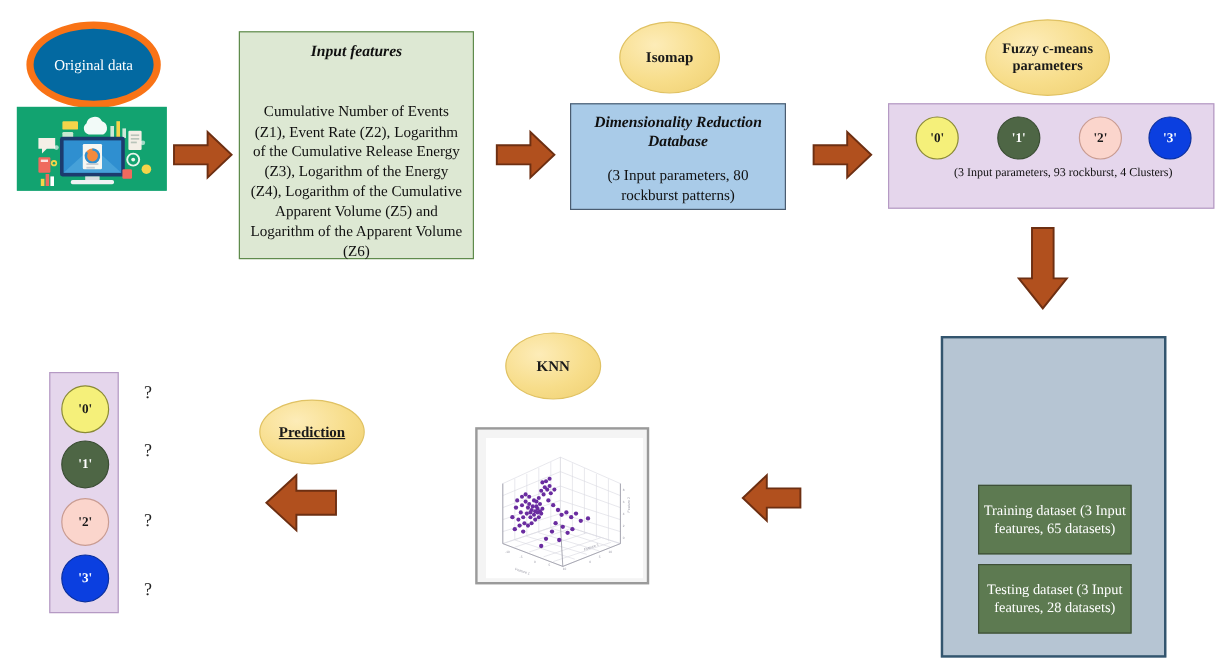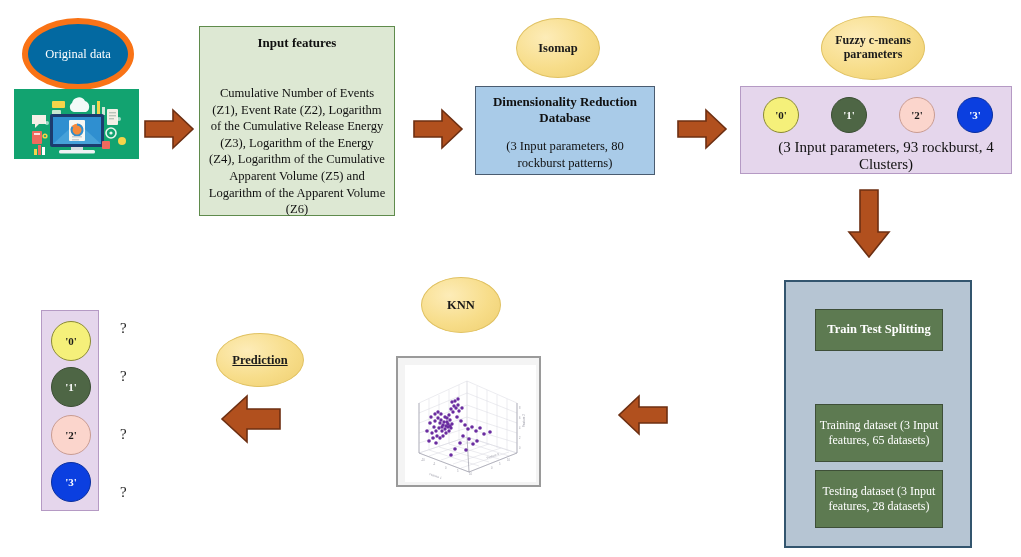--- a/index.html
+++ b/index.html
@@ -76,20 +76,21 @@
     justify-content: center;
     text-align: center;
     box-sizing: border-box;
     line-height: 1.25;
     font-size: 12px;
   }
   .box-title {
     font-weight: bold;
     font-size: 13px;
     color: #101010;
+    font-style: italic;
   }
   .box-body {
     font-size: 12.6px;
     color: #101010;
     line-height: 1.32;
   }
 
   
   .cluster-circle {
     border-radius: 50%;
@@ -229,31 +230,30 @@
       <div class="cluster-circle abs" style="left:90px; top:10px; width:36px; height:36px; background:#4e6645; border:1px solid #3a4d33; color:#ffffff;">
         <span>'1'</span>
       </div>
       <div class="cluster-circle abs" style="left:158px; top:10px; width:36px; height:36px; background:#fbd5cc; border:1px solid #c99c92; color:#1a1a1a;">
         <span>'2'</span>
       </div>
       <div class="cluster-circle abs" style="left:216px; top:10px; width:36px; height:36px; background:#0b3fe0; border:1px solid #0a2f9e; color:#ffffff;">
         <span>'3'</span>
       </div>
     </div>
-    <div style="text-align:center; font-size:15px; color:#101010;padding-left:20px;">(3 Input parameters, 93 rockburst, 4 Clusters)</div>
+    <div style="text-align:center; font-size:10px; color:#101010;padding-left:20px;">(3 Input parameters, 93 rockburst, 4 Clusters)</div>
   </div>
 
   <div class="abs arrow" style="left:845px; top:188px;">
     <svg width="48" height="72" viewBox="0 0 48 72">
       <polygon points="15,2 33,2 33,44 44,44 24,69 4,44 15,44" fill="#b1501e" stroke="#6d2f12" stroke-width="1.6" stroke-linejoin="miter"></polygon>
     </svg>
   </div>
 
   <div class="abs box-slate" style="left:784px; top:280px; width:188px; height:268px; box-sizing:border-box;">
-    <div class="box-darkgreen abs" style="left:29px; top:27px; width:128px; height:42px; font-weight:bold; font-size:12.5px;">Train Test Splitting</div>
     <div class="box-darkgreen abs" style="left:29px; top:122px; width:128px; height:58px;">Training dataset (3 Input features, 65 datasets)</div>
     <div class="box-darkgreen abs" style="left:29px; top:188px; width:128px; height:58px;">Testing dataset (3 Input features, 28 datasets)</div>
   </div>
 
   <div class="abs arrow" style="left:617px; top:392px;">
     <svg width="52" height="46" viewBox="0 0 52 46">
       <polygon points="50,15 22,15 22,4 2,23 22,42 22,31 50,31" fill="#b1501e" stroke="#6d2f12" stroke-width="1.6" stroke-linejoin="miter"></polygon>
     </svg>
   </div>
 

